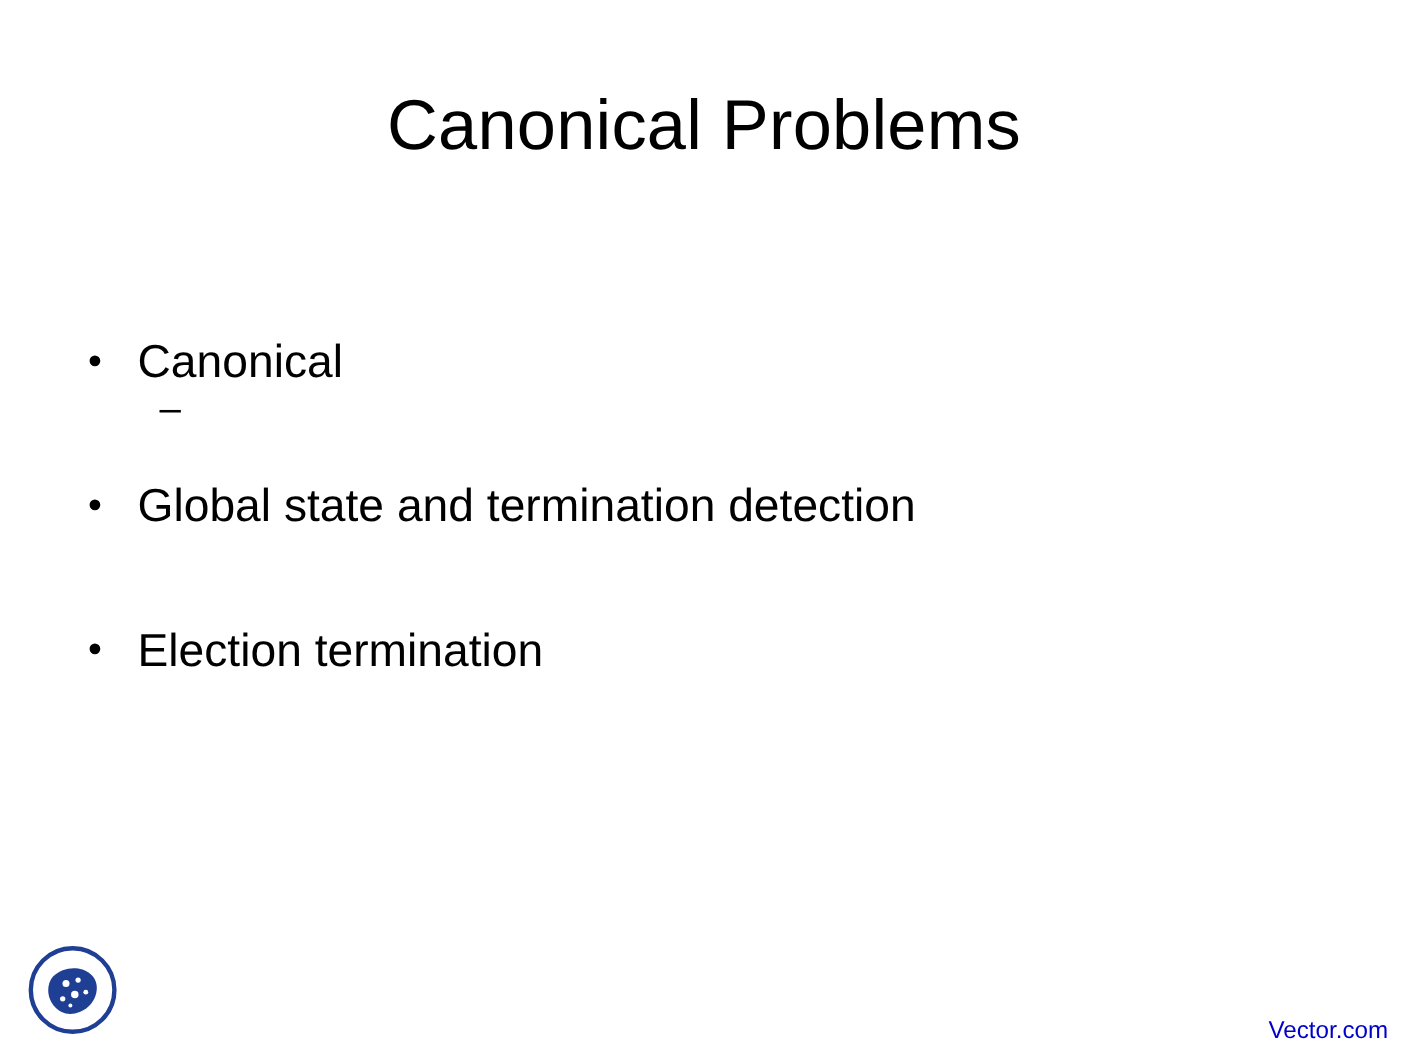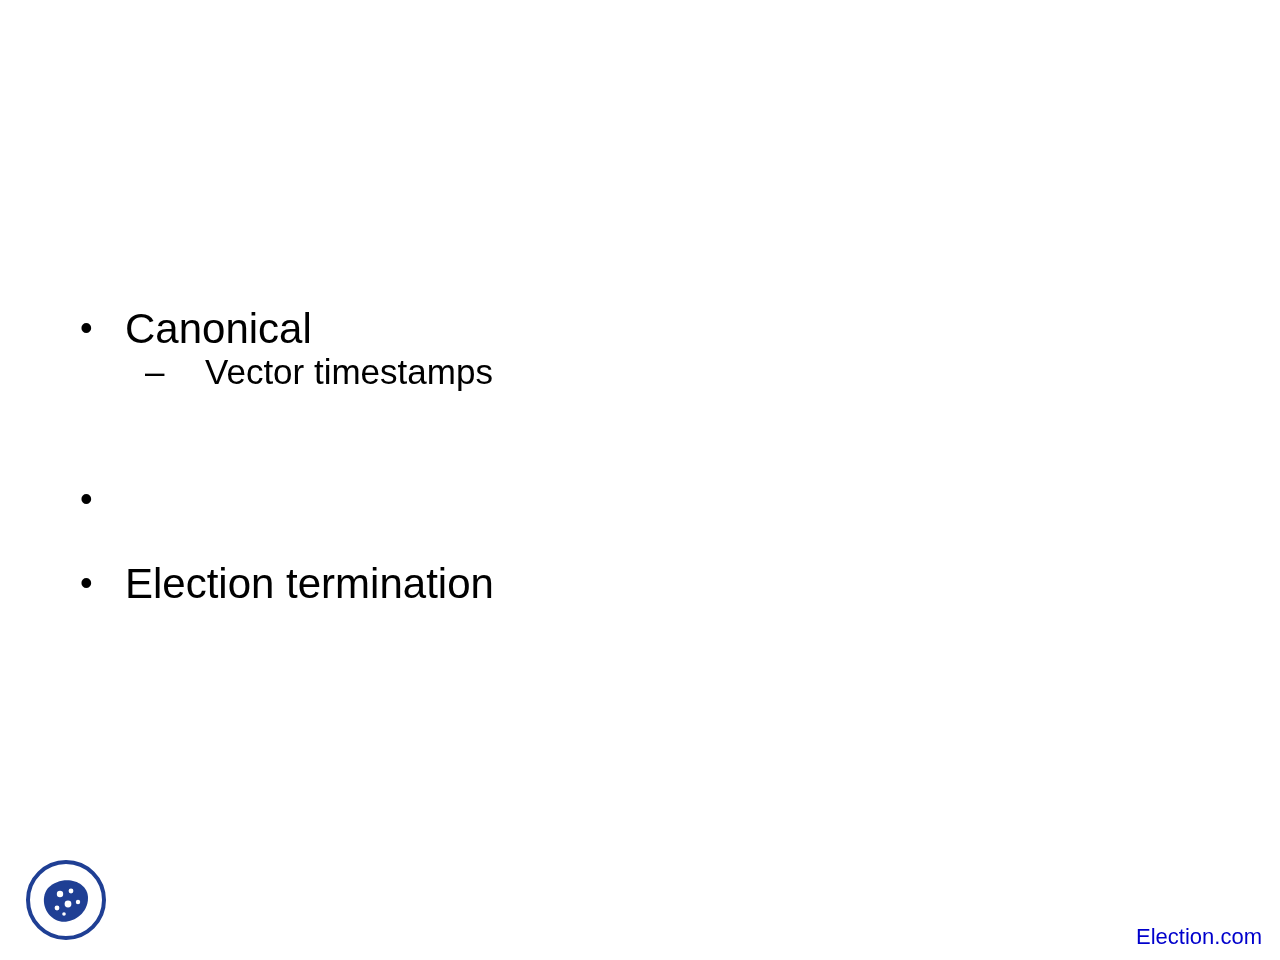--- a/index.html
+++ b/index.html
@@ -83,37 +83,38 @@
     font-size: 22px;
     color: #0000cc;
     font-family: "Liberation Sans", sans-serif;
   }
 </style>
 </head>
 <body>
 
 <div class="slide">
 
+  <div class="slide-title">Canonical Problems</div>
 
   <div class="body-list">
 
     <div class="bullet-l1">
       <span class="marker">•</span>
       <span>Canonical</span>
     </div>
 
     <div class="bullet-l2">
       <span class="marker">–</span>
-      <span>Vector timestamps</span>
     </div>
 
     <div class="spacer-lg"></div>
 
     <div class="bullet-l1">
       <span class="marker">•</span>
+      <span>Global state and termination detection</span>
     </div>
 
     <div class="spacer-lg"></div>
 
     <div class="bullet-l1">
       <span class="marker">•</span>
       <span>Election termination</span>
     </div>
 
   </div>
@@ -124,15 +125,15 @@
       <path d="M24 30 C38 16 64 22 64 40 C64 58 44 68 32 62 C20 56 16 40 24 30 Z" fill="#1f3f94"></path>
       <circle cx="36" cy="36" r="3.2" fill="#ffffff"></circle>
       <circle cx="47" cy="33" r="2.4" fill="#ffffff"></circle>
       <circle cx="44" cy="46" r="3.4" fill="#ffffff"></circle>
       <circle cx="33" cy="50" r="2.4" fill="#ffffff"></circle>
       <circle cx="54" cy="44" r="2.2" fill="#ffffff"></circle>
       <circle cx="40" cy="56" r="1.8" fill="#ffffff"></circle>
     </svg>
   </div>
 
-  <div class="watermark">Election.com</div>
+  <div class="watermark">Vector.com</div>
 
 </div>
 
 </body></html>

